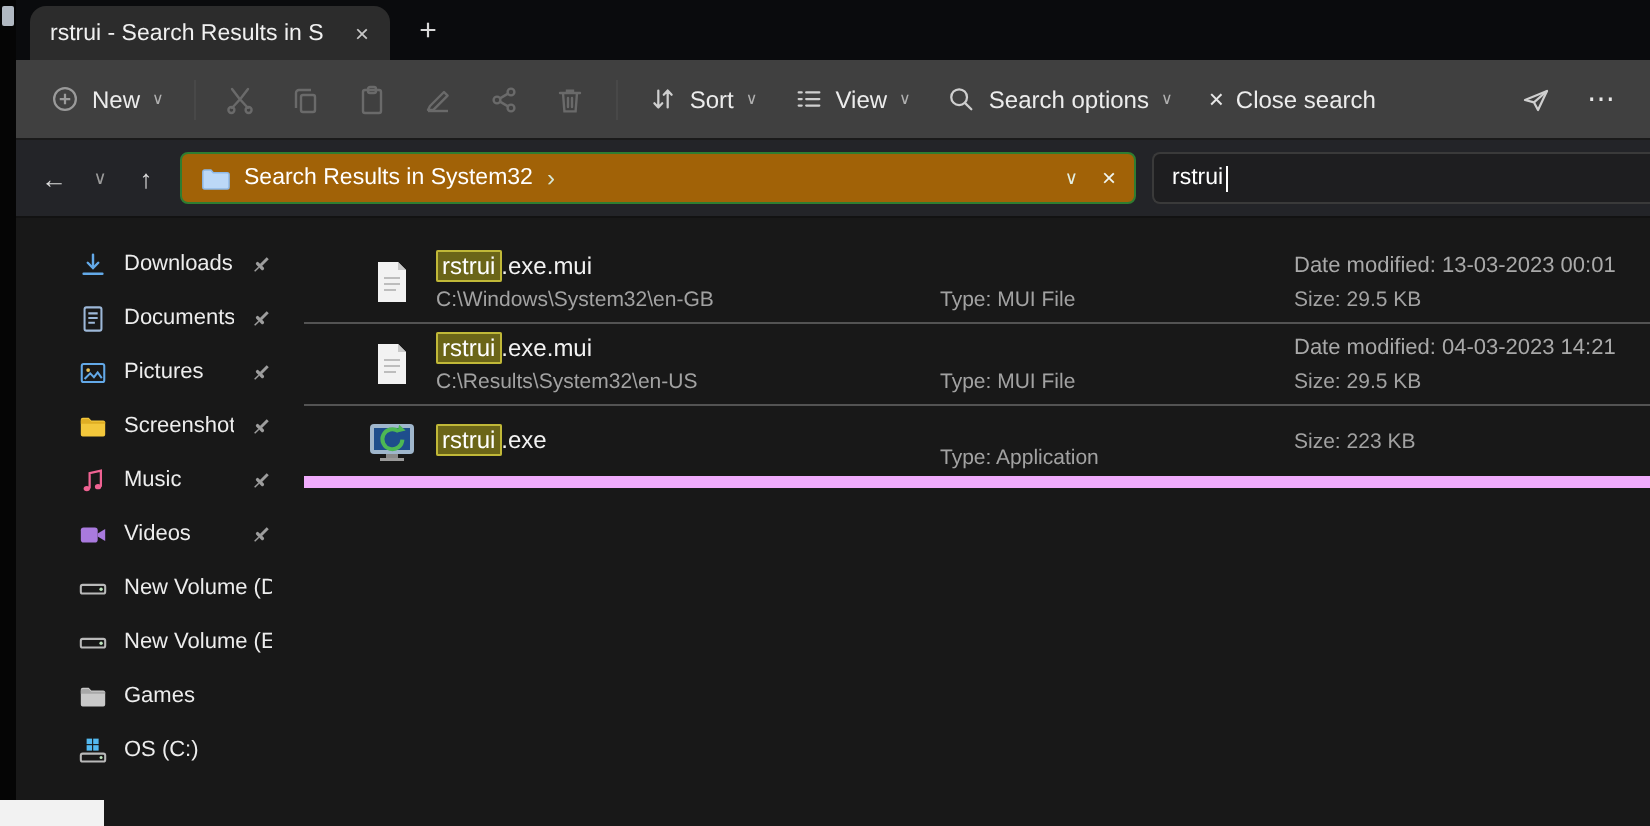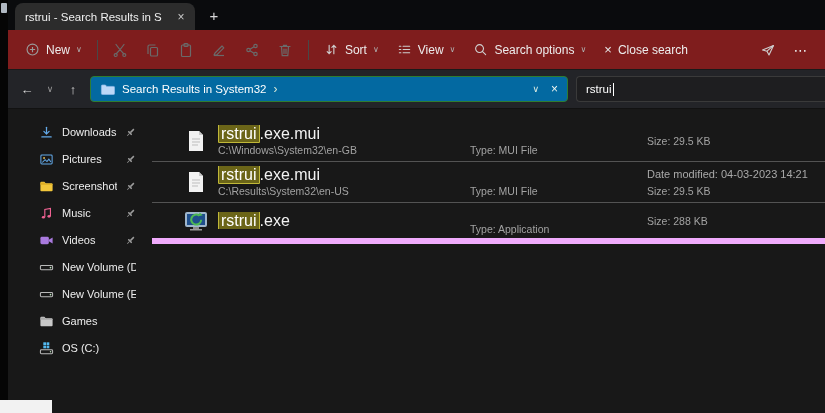--- a/index.html
+++ b/index.html
@@ -21,34 +21,34 @@
   .window { position: absolute; left: 8px; top: 0; width: 817px; height: 413px; display: flex; flex-direction: column; background: #181818; }
 
   
   .tabbar { height: 30px; background: #0a0b0d; display: flex; align-items: flex-end; padding-left: 7px; flex: none; }
   .tab { height: 27px; width: 180px; background: #2c2c2c; border-radius: 8px 8px 0 0; display: flex; align-items: center; padding: 0 5px 0 10px; gap: 4px; }
   .tab-title { flex: 1; font-size: 11.5px; color: #f0f0f0; white-space: nowrap; overflow: hidden; }
   .tab-close { width: 18px; height: 18px; display: flex; align-items: center; justify-content: center; color: #c8c8c8; font-size: 12px; border-radius: 3px; flex: none; }
   .newtab-btn { width: 24px; height: 24px; margin: 0 0 3px 7px; display: flex; align-items: center; justify-content: center; color: #d8d8d8; font-size: 15px; border-radius: 4px; }
 
   
-  .toolbar { height: 39px; background: #7f1d1d; display: flex; align-items: center; padding: 0 8px; flex: none; }
+  .toolbar { height: 39px; background: #404040; display: flex; align-items: center; padding: 0 8px; flex: none; }
   .tb-btn { display: flex; align-items: center; gap: 6px; padding: 0 9px; height: 30px; border-radius: 4px; font-size: 12px; color: #ececec; flex: none; }
   .tb-icon-btn { width: 33px; height: 30px; display: flex; align-items: center; justify-content: center; border-radius: 4px; flex: none; }
   .chev { font-size: 8px; color: #b0b0b0; }
   .tb-sep { width: 1px; height: 20px; background: #484848; margin: 0 6px; flex: none; }
   .tb-spacer { flex: 1; }
   .glyph-x { font-size: 13px; color: #e8e8e8; line-height: 1; }
   .more-btn { font-size: 14px; color: #e8e8e8; }
 
   
   .addressrow { height: 40px; background: #232428; display: flex; align-items: center; padding-left: 6px; flex: none; border-top: 1px solid #1a1a1a; border-bottom: 1px solid #121212; }
   .nav-btn { width: 26px; height: 28px; display: flex; align-items: center; justify-content: center; font-size: 13px; color: #dadada; border-radius: 4px; flex: none; }
   .nav-chev { font-size: 9px; color: #9a9a9a; width: 20px; }
-  .address-pill { width: 478px; height: 26px; margin-left: 4px; background: #0369a1; border: 1px solid #2f7d31; border-radius: 4px; display: flex; align-items: center; gap: 7px; padding: 0 9px; flex: none; }
+  .address-pill { width: 478px; height: 26px; margin-left: 4px; background: #a16207; border: 1px solid #2f7d31; border-radius: 4px; display: flex; align-items: center; gap: 7px; padding: 0 9px; flex: none; }
   .crumb-text { font-size: 11.5px; color: #fff; white-space: nowrap; }
   .crumb-chev { font-size: 12px; color: #d7e8d7; line-height: 1; }
   .pill-spacer { flex: 1; }
   .pill-chev { font-size: 9px; color: #e3efe3; }
   .pill-close { font-size: 12px; color: #f0f6f0; padding-left: 5px; line-height: 1; }
   .searchbox { flex: 1; height: 26px; margin-left: 8px; background: #1e1e20; border: 1px solid #3a3a3a; border-right: none; border-radius: 4px 0 0 4px; display: flex; align-items: center; padding: 0 9px; }
   .search-text { font-size: 11.5px; color: #fff; }
   .caret { width: 1px; height: 13px; background: #fff; margin-left: 1px; }
 
   
@@ -60,21 +60,21 @@
   .pin { flex: none; opacity: .85; }
 
   .main { flex: 1; padding-top: 12px; min-width: 0; }
   .rows { margin-left: 10px; }
   .row { display: flex; align-items: center; height: 41px; border-bottom: 1px solid #535353; }
   .row:last-child { border-bottom: 6px solid #f0abfc; }
   .r-icon { width: 24px; height: 24px; margin: 0 10px 0 32px; flex: none; }
   .r-name-col { width: 252px; flex: none; overflow: hidden; }
   .r-type-col { width: 177px; flex: none; }
   .r-date-col { flex: 1; min-width: 0; }
-  .l1 { height: 17px; line-height: 17px; font-size: 16px; white-space: nowrap; }
+  .l1 { height: 17px; line-height: 17px; font-size: 12px; white-space: nowrap; }
   .l2 { height: 16px; line-height: 16px; font-size: 10.5px; color: #a2a2a2; white-space: nowrap; }
   .gray { color: #a9a9a9; font-size: 11px; }
   .match { background: #6b6518; border: 1px solid #c0b838; color: #fff; padding: 0 2px; border-radius: 1px; }
   .rest { color: #f2f2f2; }
 </style>
 </head>
 <body>
 
 <div class="left-strip">
   <div class="strip-icon"></div>
@@ -248,20 +248,38 @@
           <svg width="11" height="11" viewBox="0 0 12 12">
               <g transform="rotate(45 6 6)" fill="#b5b5b5">
                 <rect x="5.2" y="0.8" width="1.6" height="5.4"></rect>
                 <rect x="3.2" y="5.9" width="5.6" height="1.8" rx="0.9"></rect>
                 <rect x="5.6" y="7.7" width="0.8" height="3.2"></rect>
               </g>
             </svg>
         </span>
       </div>
 
+      <div class="side-item">
+        <span>
+          <svg width="15" height="15" viewBox="0 0 16 16" fill="none" stroke="#9db8d8" stroke-width="1.1">
+              <rect x="3.5" y="1.8" width="9" height="12.4" rx="1"></rect>
+              <path d="M5.5 5h5M5.5 7.5h5M5.5 10h3.5"></path>
+            </svg>
+        </span>
+        <span class="side-label">Documents</span>
+        <span class="pin">
+          <svg width="11" height="11" viewBox="0 0 12 12">
+              <g transform="rotate(45 6 6)" fill="#b5b5b5">
+                <rect x="5.2" y="0.8" width="1.6" height="5.4"></rect>
+                <rect x="3.2" y="5.9" width="5.6" height="1.8" rx="0.9"></rect>
+                <rect x="5.6" y="7.7" width="0.8" height="3.2"></rect>
+              </g>
+            </svg>
+        </span>
+      </div>
 
       <div class="side-item">
         <span>
           <svg width="15" height="15" viewBox="0 0 16 16" fill="none" stroke="#63a9e8" stroke-width="1.1">
               <rect x="2" y="3.2" width="12" height="9.6" rx="1"></rect>
               <circle cx="5.4" cy="6.4" r="1" fill="#e8c25a" stroke="none"></circle>
               <path d="M3.5 11.2l3-3 2 2 2-2.5 2.2 3"></path>
             </svg>
         </span>
         <span class="side-label">Pictures</span>
@@ -395,20 +413,21 @@
           </span>
           <div class="r-name-col">
             <div class="l1"><span class="match">rstrui</span><span class="rest">.exe.mui</span></div>
             <div class="l2">C:\Windows\System32\en-GB</div>
           </div>
           <div class="r-type-col">
             <div class="l1"></div>
             <div class="l2">Type: MUI File</div>
           </div>
           <div class="r-date-col">
+            <div class="l1 gray">Date modified: 13-03-2023 00:01</div>
             <div class="l2">Size: 29.5 KB</div>
           </div>
         </div>
 
         <div class="row">
           <span class="r-icon">
             <svg width="24" height="24" viewBox="0 0 24 24">
                 <path d="M5 2h10l4 4v16H5z" fill="#f2f2f2"></path>
                 <path d="M15 2l4 4h-4z" fill="#c9c9c9"></path>
                 <path d="M8 10h8M8 13h8M8 16h6" stroke="#bdbdbd" stroke-width="1"></path>
@@ -440,20 +459,20 @@
               </svg>
           </span>
           <div class="r-name-col">
             <div class="l1"><span class="match">rstrui</span><span class="rest">.exe</span></div>
           </div>
           <div class="r-type-col">
             <div class="l1"></div>
             <div class="l2">Type: Application</div>
           </div>
           <div class="r-date-col">
-            <div class="l2">Size: 288 KB</div>
+            <div class="l2">Size: 223 KB</div>
           </div>
         </div>
 
       </div>
     </div>
   </div>
 </div>
 
 </body></html>

